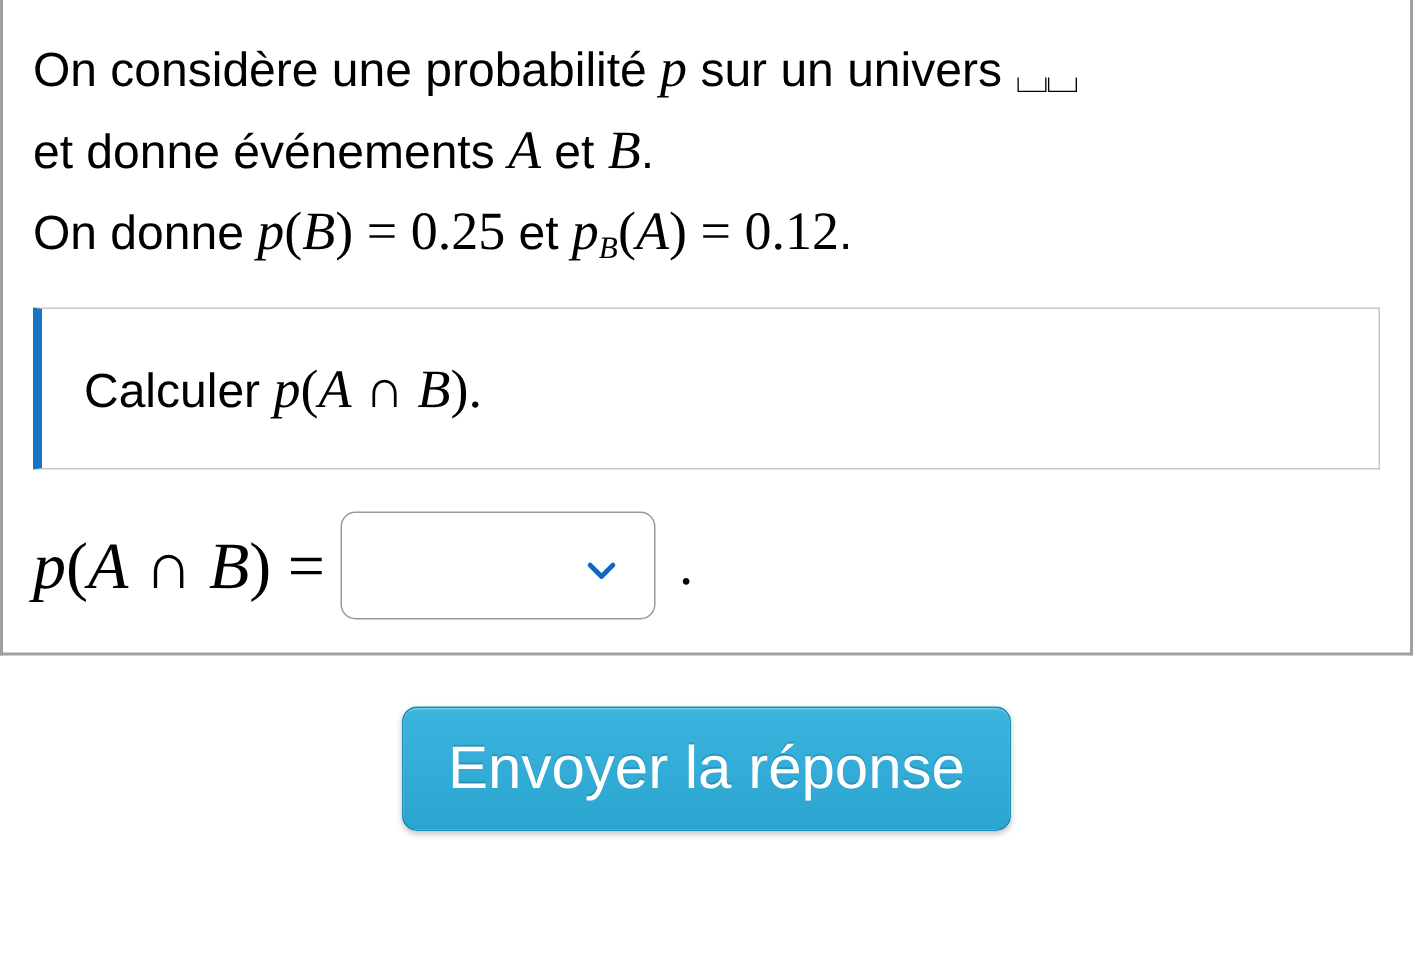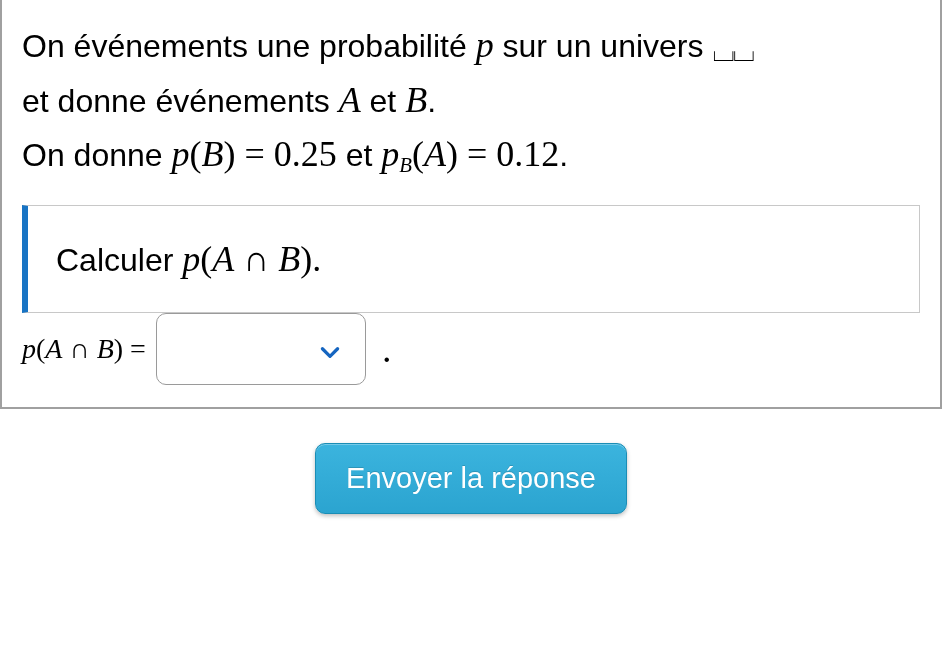--- a/index.html
+++ b/index.html
@@ -39,35 +39,36 @@
     }
     .subscript {
       font-size: 0.65em;
       vertical-align: -0.3em;
       font-style: italic;
     }
     .question-box {
       border: 1px solid #c8c8c8;
       border-left: 6px solid #1874c4;
       padding: 32px 24px 32px 28px;
+      margin-bottom: 28px;
     }
     .question-box .qtext {
       font-size: 32px;
       color: #000;
     }
     .answer-row {
       display: flex;
       align-items: center;
       font-size: 32px;
       color: #000;
       gap: 10px;
     }
     .answer-label {
       font-family: "Times New Roman", Times, serif;
-      font-size: 28px;
+      font-size: 44px;
     }
     .dropdown {
       display: inline-flex;
       align-items: center;
       justify-content: flex-end;
       width: 210px;
       height: 72px;
       border: 1.5px solid #9a9a9a;
       border-radius: 10px;
       background: #ffffff;
@@ -88,21 +89,21 @@
       margin-left: 6px;
     }
     .submit-area {
       text-align: center;
       margin-top: 34px;
     }
     .submit-btn {
       display: inline-block;
       background: linear-gradient(to bottom, #3bb4de 0%, #2ba4d0 100%);
       color: #ffffff;
-      font-size: 29px;
+      font-size: 40px;
       font-weight: 400;
       padding: 18px 30px;
       border: 1px solid #1a8db5;
       border-radius: 10px;
       cursor: pointer;
       box-shadow: 0 2px 4px rgba(0,0,0,0.25), inset 0 1px 0 rgba(255,255,255,0.3);
       text-shadow: 0 -1px 0 rgba(0,0,0,0.15);
     }
     .omega-char {
       font-family: Arial, sans-serif;
@@ -111,21 +112,21 @@
       letter-spacing: -2px;
       vertical-align: -4px;
     }
   </style>
 </head>
 <body>
 
 <div class="container">
 
   <div class="problem-text">
-    <span>On événements une probabilité </span><span class="math math-big">p</span><span> sur un univers </span><span class="omega-char">⌴⌴</span><br>
+    <span>On considère une probabilité </span><span class="math math-big">p</span><span> sur un univers </span><span class="omega-char">⌴⌴</span><br>
     <span>et donne événements </span><span class="math math-big">A</span><span> et </span><span class="math math-big">B</span><span>.</span><br>
     <span>On donne </span><span class="math math-big">p</span><span class="math-upright math-big">(</span><span class="math math-big">B</span><span class="math-upright math-big">)</span><span class="math-upright math-big"> = </span><span class="math-upright math-big">0.25</span><span> et </span><span class="math math-big">p</span><span class="math subscript">B</span><span class="math-upright math-big">(</span><span class="math math-big">A</span><span class="math-upright math-big">)</span><span class="math-upright math-big"> = </span><span class="math-upright math-big">0.12</span><span>.</span>
   </div>
 
   <div class="question-box">
     <div class="qtext">
       <span>Calculer </span><span class="math math-big">p</span><span class="math-upright math-big">(</span><span class="math math-big">A</span><span class="math-upright math-big"> ∩ </span><span class="math math-big">B</span><span class="math-upright math-big">)</span><span class="math-upright math-big">.</span>
     </div>
   </div>
 

